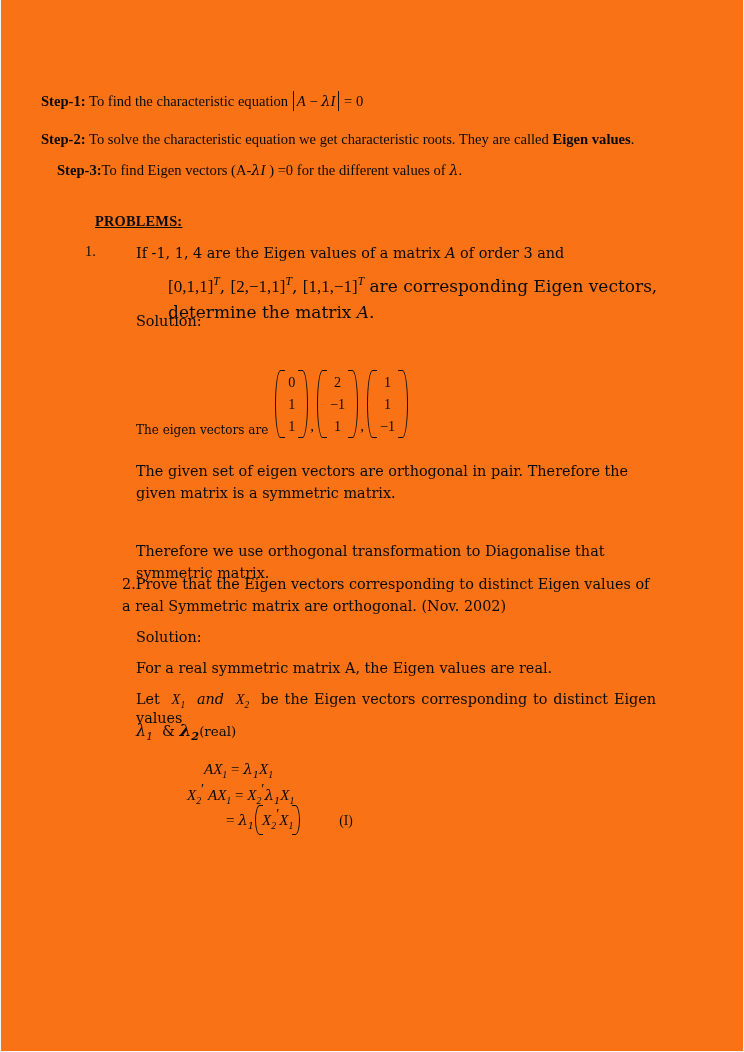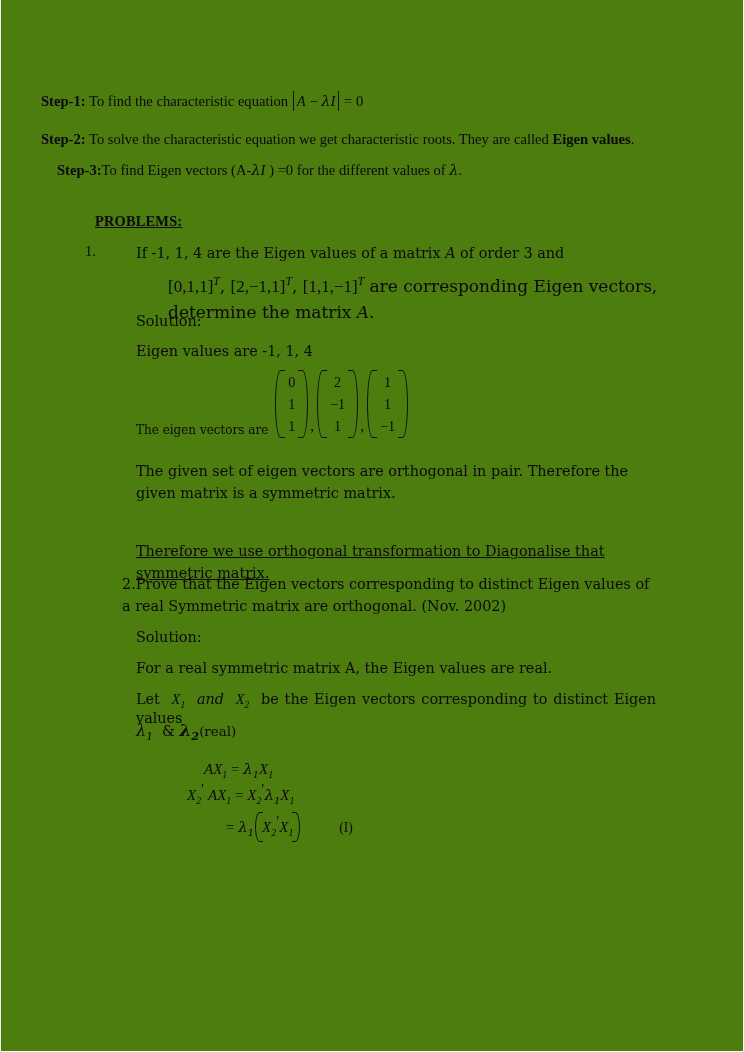--- a/index.html
+++ b/index.html
@@ -4,21 +4,21 @@
 <style>
   html, body {
     margin: 0;
     padding: 0;
     background: #ffffff;
   }
   .page {
     position: relative;
     width: 744px;
     height: 1052px;
-    background: #4d7c0f;
+    background: #f97316;
     overflow: hidden;
     font-family: "Liberation Serif", "DejaVu Serif", serif;
     color: #0a0a0a;
   }
   .edge-left {
     position: absolute;
     left: 0; top: 0; bottom: 0;
     width: 1px;
     background: #f4f4f4;
   }
@@ -207,21 +207,20 @@
   <div class="blk body-txt" style="left:136px; top:274px; width:525px; font-size:17px;margin-left:32px;">
     <span class="mathfrag"><span>[0,1,1]</span><sup class="T">T</sup></span><span>,</span>
     <span class="mathfrag"><span>[2,−1,1]</span><sup class="T">T</sup></span><span>,</span>
     <span class="mathfrag"><span>[1,1,−1]</span><sup class="T">T</sup></span>
     <span>are corresponding Eigen vectors, determine the matrix</span>
     <span class="ital">A</span><span>.</span>
   </div>
 
   <div class="blk body-txt" style="left:136px; top:311px;">Solution:</div>
 
-  <div class="blk body-txt" style="left:136px; top:341px;">Eigen values are -1, 1, 4</div>
 
   <div class="blk vec-row" style="left:136px; top:370px;">
     <span class="vec-label" style="position:relative; top:26px;">The eigen vectors are</span>
 
     <span class="paren-vec">
       <span class="vec-col">
         <span>0</span>
         <span>1</span>
         <span>1</span>
       </span>
@@ -241,21 +240,21 @@
       <span class="vec-col">
         <span>1</span>
         <span>1</span>
         <span>−1</span>
       </span>
     </span>
   </div>
 
   <div class="blk body-txt" style="left:136px; top:461px; width:524px;">The given set of eigen vectors are orthogonal in pair.  Therefore the given matrix is a symmetric matrix.</div>
 
-  <div class="blk body-txt" style="left:136px; top:541px; width:540px;text-decoration:underline;">Therefore we use orthogonal transformation to Diagonalise that symmetric matrix.</div>
+  <div class="blk body-txt" style="left:136px; top:541px; width:540px;">Therefore we use orthogonal transformation to Diagonalise that symmetric matrix.</div>
 
   <div class="blk body-txt" style="left:122px; top:574px; width:535px;">2.Prove that the Eigen vectors corresponding to distinct Eigen values of a real Symmetric matrix are orthogonal. (Nov. 2002)</div>
 
   <div class="blk body-txt" style="left:136px; top:627px;">Solution:</div>
 
   <div class="blk body-txt" style="left:136px; top:658px;">For a real symmetric matrix A, the Eigen values are real.</div>
 
   <div class="blk body-txt justify" style="left:136px; top:690px; width:520px; line-height:1.35;">
     <span>Let</span>&nbsp;
     <span class="mathfrag ital"><span>X</span><sub class="idx">1</sub></span>&nbsp;
@@ -278,21 +277,21 @@
       <span class="mathfrag lam"><span>λ</span><sub class="idx">1</sub></span><span class="mathfrag ital"><span>X</span><sub class="idx">1</sub></span>
     </div>
 
     <div class="eq-line" style="margin-top:2px; margin-left:-17px;">
       <span class="mathfrag ital"><span>X</span><sub class="idx">2</sub></span><span class="prime">′</span>
       <span class="ital">A</span><span class="mathfrag ital"><span>X</span><sub class="idx">1</sub></span>
       <span>=</span>
       <span class="mathfrag ital"><span>X</span><sub class="idx">2</sub></span><span class="prime">′</span><span class="mathfrag lam"><span>λ</span><sub class="idx">1</sub></span><span class="mathfrag ital"><span>X</span><sub class="idx">1</sub></span>
     </div>
 
-    <div class="eq-line" style="margin-top:7px; margin-left:22px;">
+    <div class="eq-line" style="margin-top:0; margin-left:22px;">
       <span>=</span>
       <span class="mathfrag lam"><span>λ</span><sub class="idx">1</sub></span><span class="bigparen"><span class="mathfrag ital"><span>X</span><sub class="idx">2</sub></span><span class="prime">′</span><span class="mathfrag ital"><span>X</span><sub class="idx">1</sub></span></span>
       <span style="display:inline-block; width:34px;"></span><span style="font-size:13.6px;">(I)</span>
     </div>
 
   </div>
 
 </div>
 
 </body></html>

